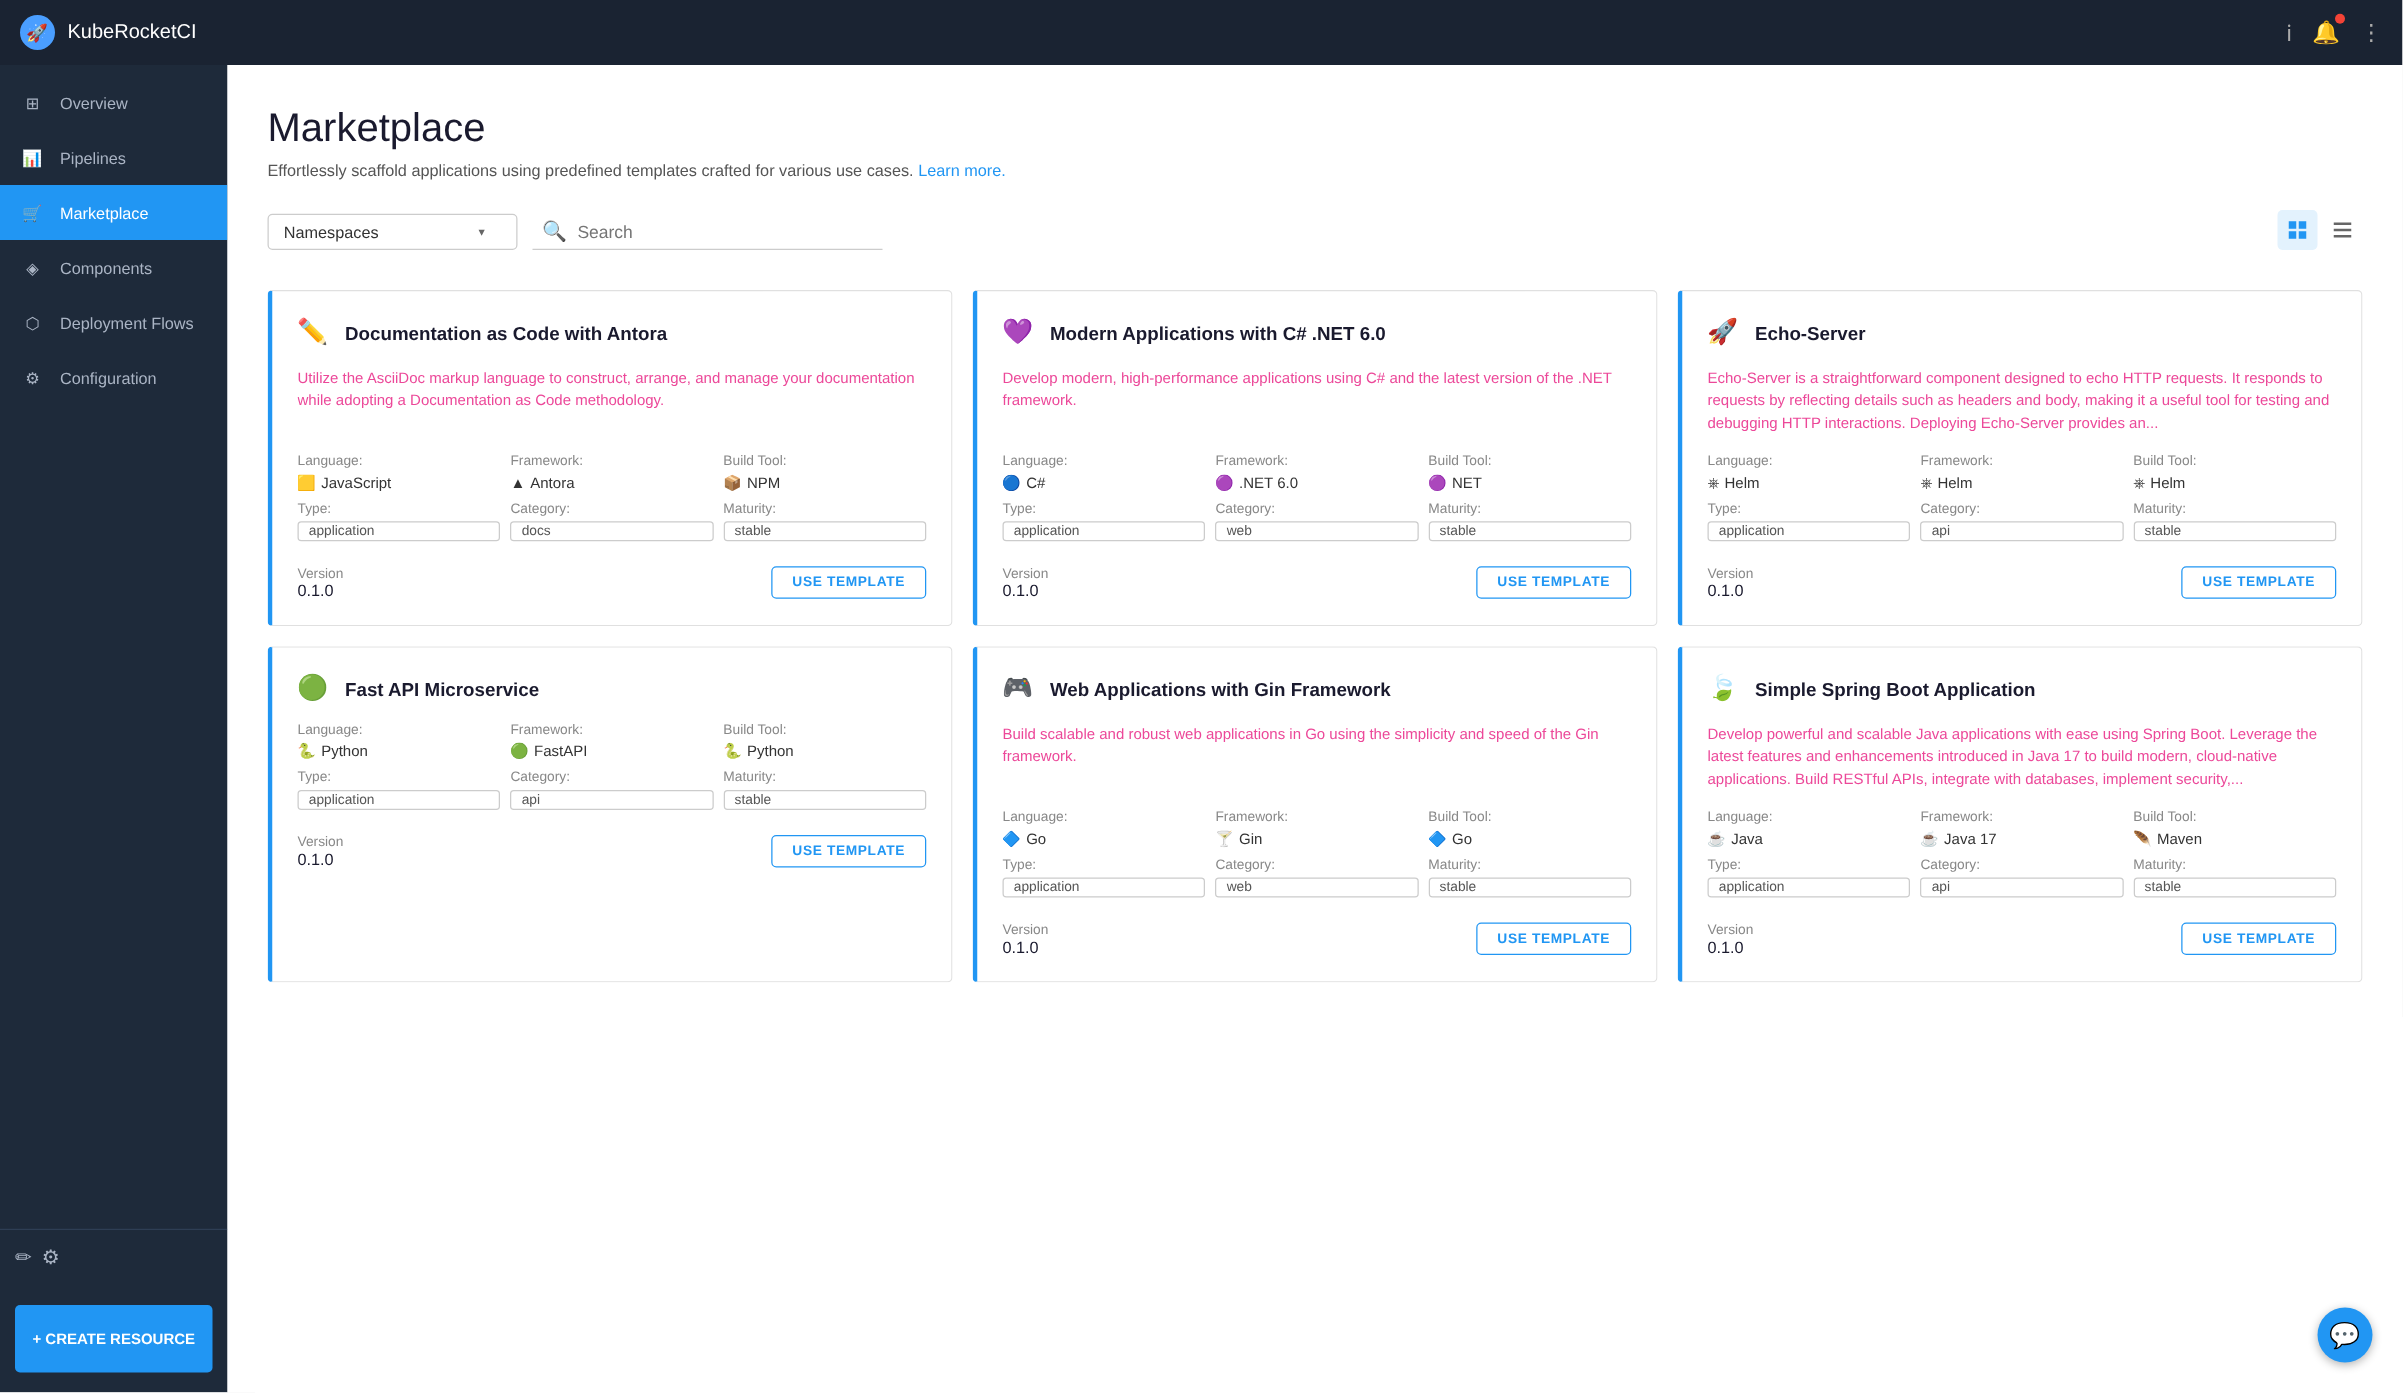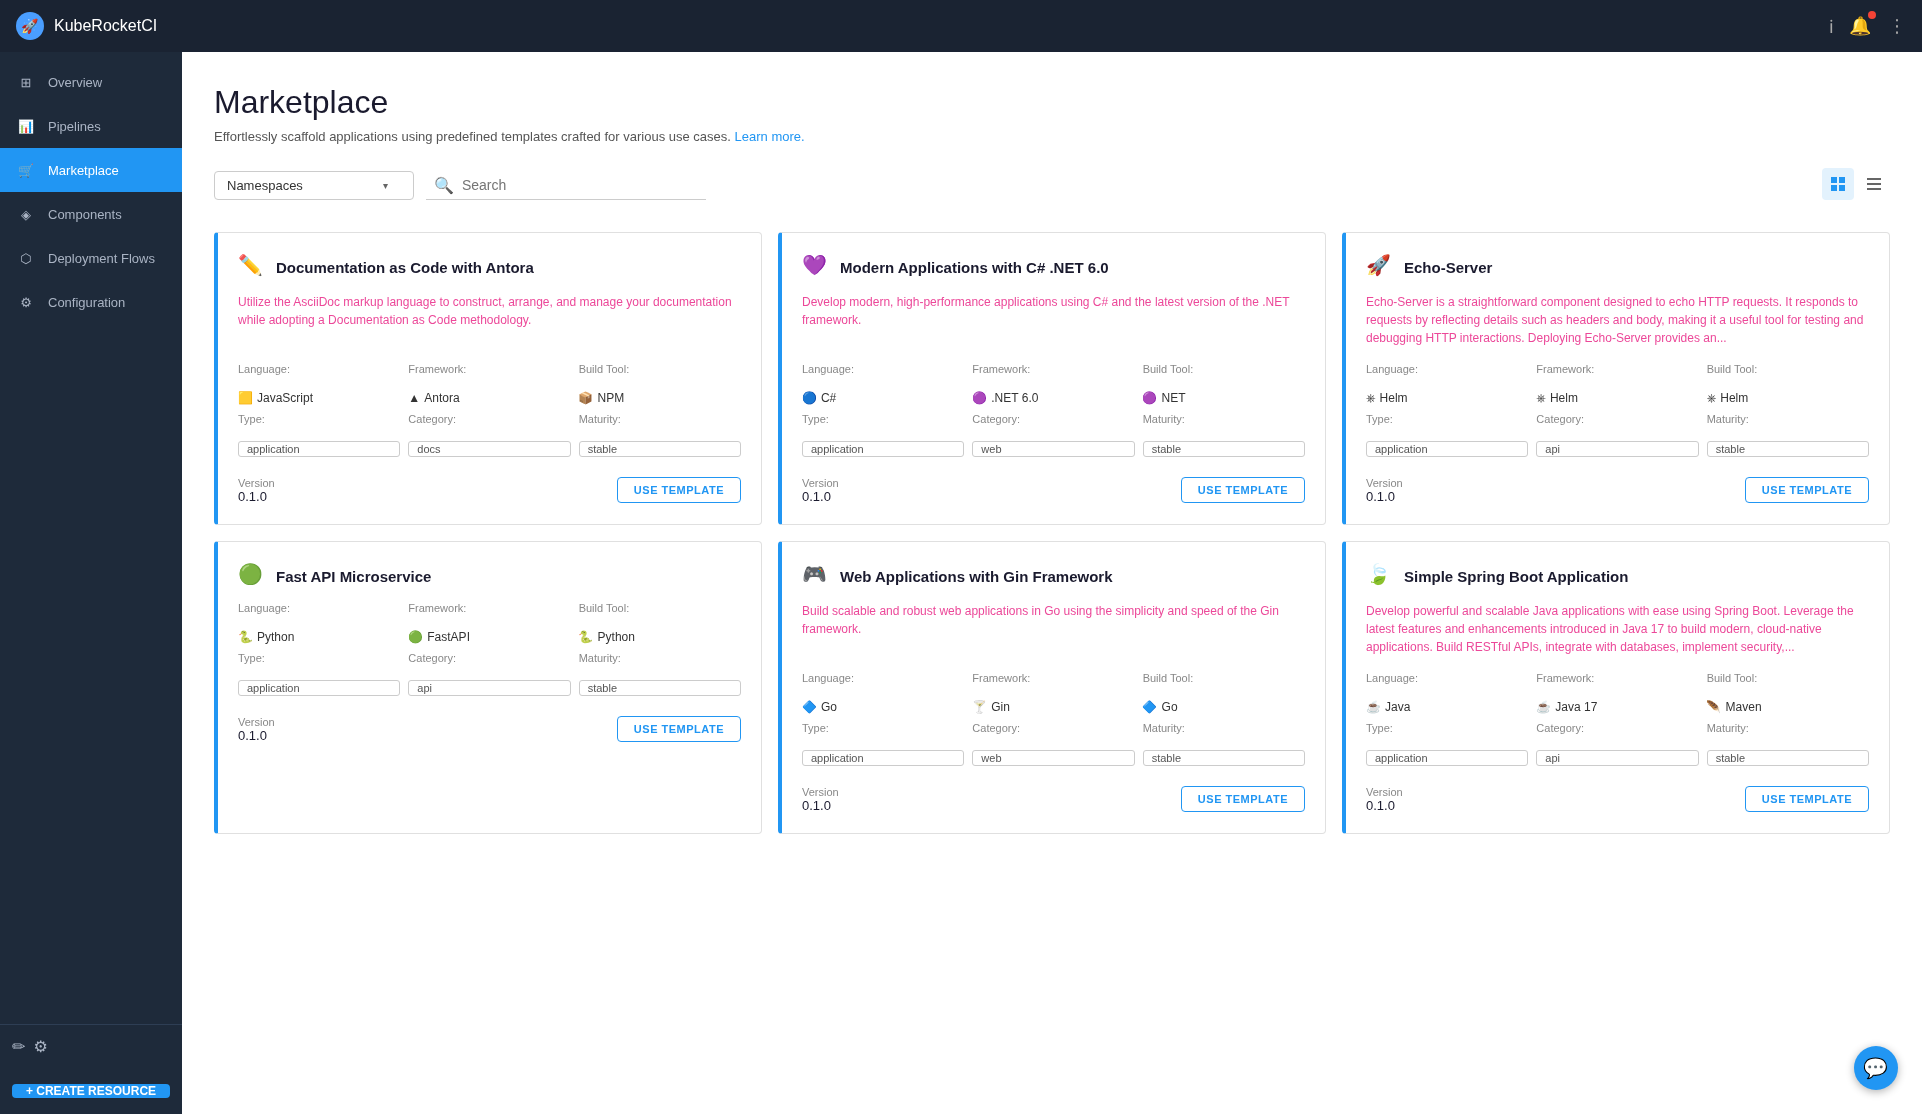--- a/index.html
+++ b/index.html
@@ -55,21 +55,21 @@
       display: flex;
       align-items: center;
       justify-content: space-between;
     }
     .sidebar-bottom-icons { display: flex; gap: 8px; }
     .create-btn {
       background: #2196f3;
       color: white;
       border: none;
       border-radius: 4px;
-      padding: 0 12px;
+      padding: 20px 12px;
       font-size: 12px;
       font-weight: 600;
       cursor: pointer;
       display: flex;
       align-items: center;
       gap: 6px;
       width: 100%;
       justify-content: center;
       margin-top: 8px;
     }
@@ -176,21 +176,21 @@
       -webkit-box-orient: vertical;
       overflow: hidden;
     }
 
     .card-meta {
       display: grid;
       grid-template-columns: repeat(3, 1fr);
       gap: 8px;
       margin-bottom: 12px;
     }
-    .meta-item { display: flex; flex-direction: column; gap: 16px; }
+    .meta-item { display: flex; flex-direction: column; gap: 4px; }
     .meta-label { font-size: 11px; color: #888; }
     .meta-value {
       display: flex;
       align-items: center;
       gap: 4px;
       font-size: 12px;
       color: #333;
     }
     .meta-value .mv-icon { font-size: 12px; }
 

